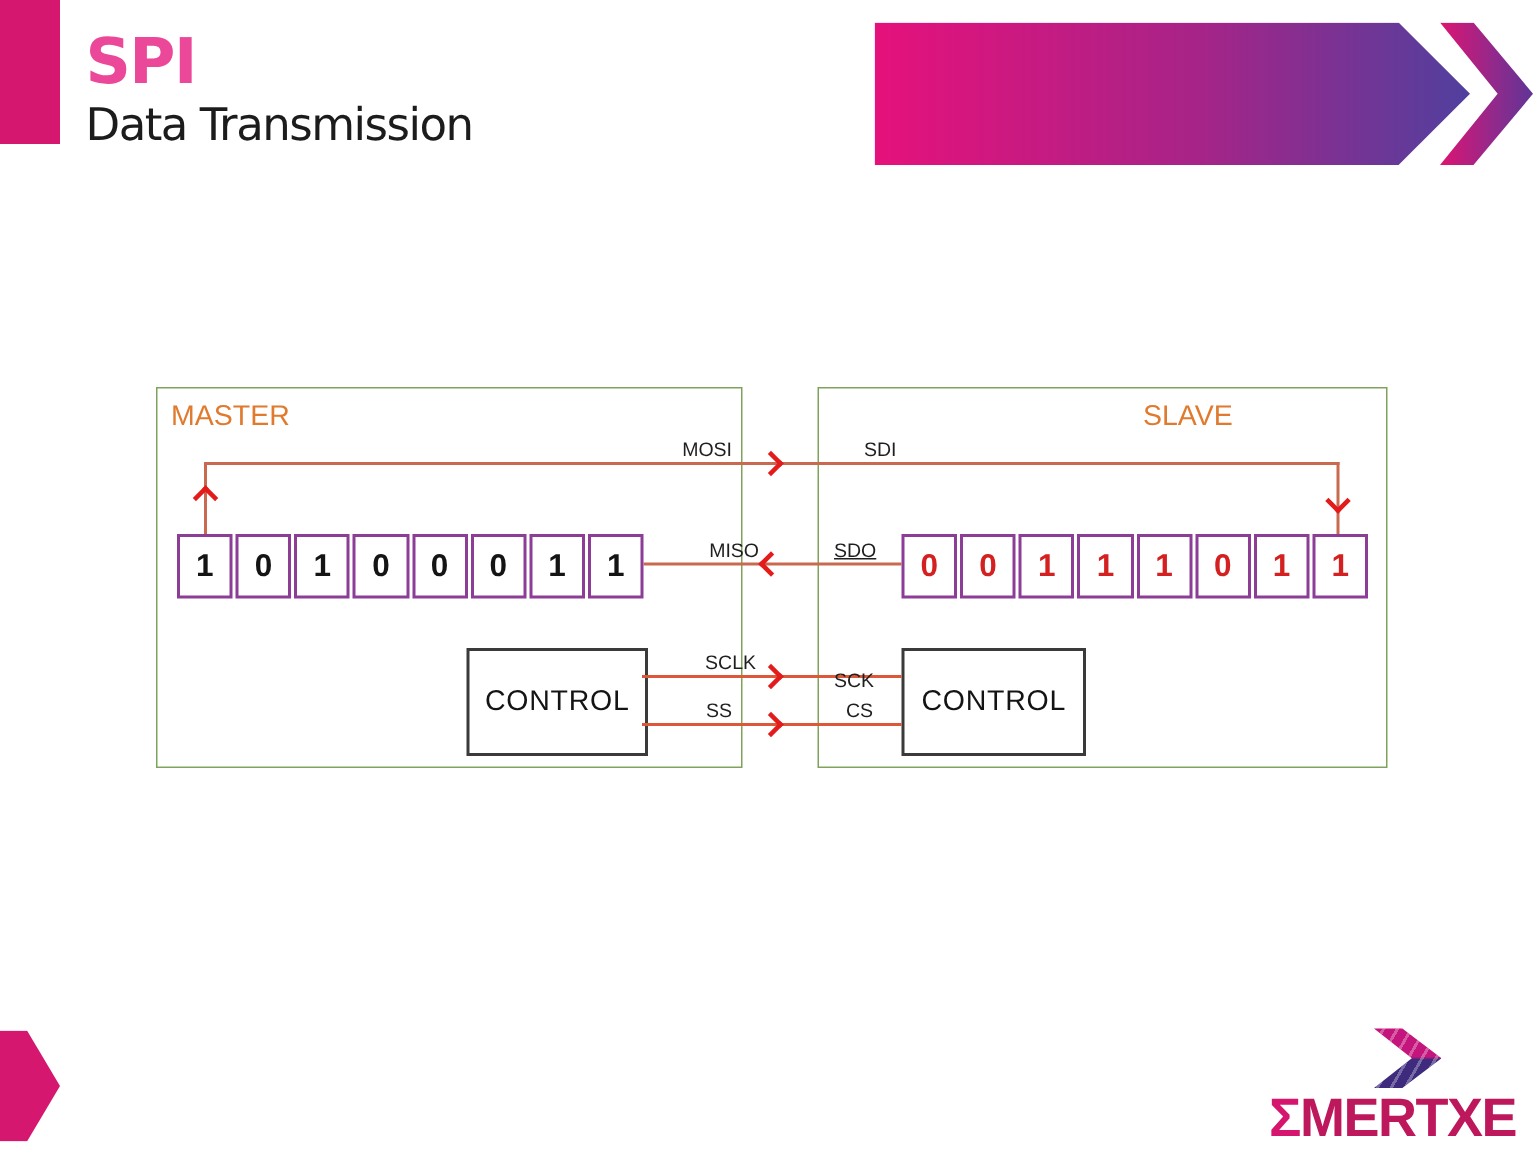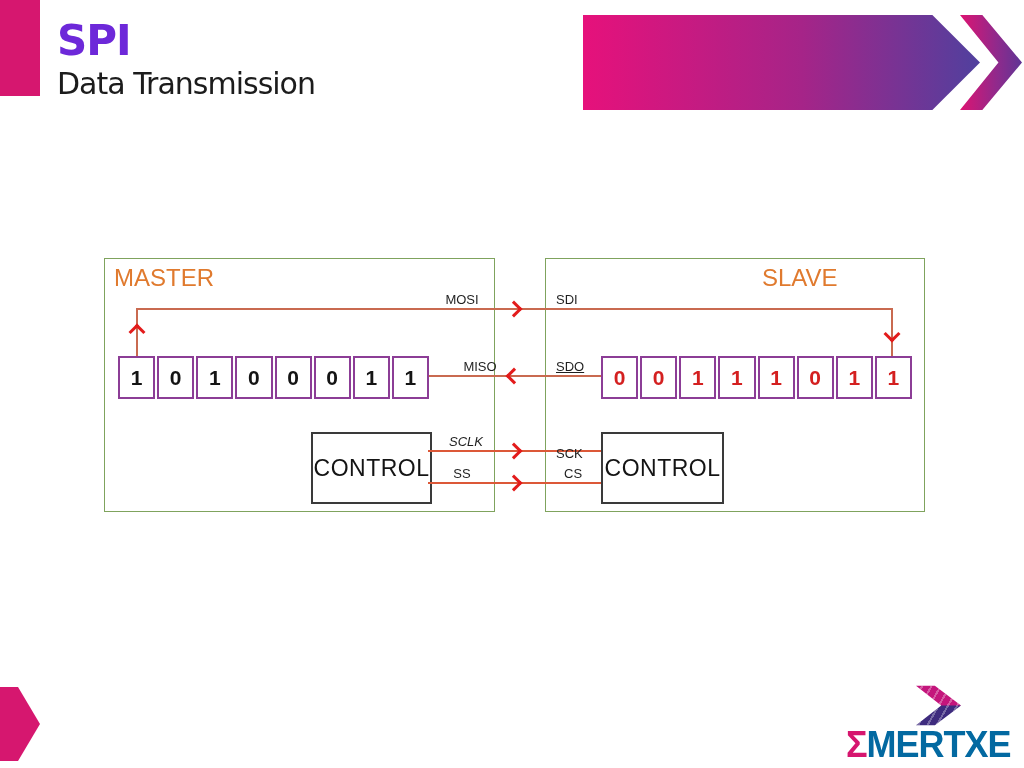--- a/index.html
+++ b/index.html
@@ -5,75 +5,75 @@
   html,body{margin:0;padding:0;}
   body{
     width:1024px;height:768px;position:relative;background:#ffffff;overflow:hidden;
     font-family:"Liberation Sans", sans-serif;
   }
   .abs{position:absolute;}
 
   
   .accent-bar{left:0;top:16;width:40px;height:96px;background:#d6176f;}
   .slide-title{left:57px;top:18px;font-family:"DejaVu Sans",sans-serif;font-weight:700;
-    font-size:42px;line-height:46px;color:#6d28d9;letter-spacing:-1px;}
+    font-size:42px;line-height:46px;color:#ec4899;letter-spacing:-1px;}
   .slide-subtitle{left:57px;top:66px;font-family:"DejaVu Sans",sans-serif;font-weight:400;
     font-size:30px;line-height:36px;color:#1c1c1c;letter-spacing:-1px;}
   .banner{left:583px;top:15px;width:397px;height:95px;
     clip-path:polygon(0 0,88% 0,100% 50%,88% 100%,0 100%);
     background:linear-gradient(90deg,#e6117b 0%,#a62488 55%,#50409e 100%);}
   .banner-chevron{left:960px;top:15px;width:62px;height:95px;
     clip-path:polygon(0 0,36% 0,100% 50%,36% 100%,0 100%,62% 50%);
     background:linear-gradient(90deg,#dd1472 0%,#8f2a8c 60%,#5f3595 100%);}
 
   
   .device-box{border:1.5px solid #7fa35d;background:transparent;}
   .master-box{left:104px;top:258px;width:389px;height:252px;}
   .slave-box{left:545px;top:258px;width:378px;height:252px;}
-  .device-label{font-size:24px;color:#e07a2e;line-height:28px;}
+  .device-label{font-size:19px;color:#e07a2e;line-height:28px;}
   .master-label{left:114px;top:264px;}
   .slave-label{left:762px;top:264px;width:150px;}
 
   .register{display:flex;gap:2px;}
   .master-register{left:118px;top:356px;width:311px;height:43px;}
   .slave-register{left:601px;top:356px;width:311px;height:43px;}
   .bit-cell{flex:1 1 0;background:#fff;border:2px solid #8c3d96;
     display:flex;align-items:center;justify-content:center;
     font-weight:700;font-size:21px;color:#141414;}
   .slave-register .bit-cell{color:#d42020;}
 
   .control-box{border:2px solid #3a3a3a;background:#fff;display:flex;
-    align-items:center;justify-content:center;font-size:23px;color:#141414;letter-spacing:.5px;}
+    align-items:center;justify-content:center;font-size:19px;color:#141414;letter-spacing:.5px;}
   .control-master{left:311px;top:432px;width:117px;height:68px;}
   .control-slave{left:601px;top:432px;width:119px;height:68px;}
 
   .wire{background:#c96a50;}
   .wire.ctrl{background:#dc5838;}
   .sig-label{font-size:13px;color:#1f1f1f;line-height:14px;}
-  .sig-left{width:52px;text-align:center;}
+  .sig-left{width:52px;text-align:right;}
 
   .caret{position:absolute;width:9px;height:9px;
     border-right:3px solid #e31b1b;border-bottom:3px solid #e31b1b;}
   .caret.right{transform:rotate(-45deg);}
   .caret.left{transform:rotate(135deg);}
   .caret.up{transform:rotate(-135deg);}
   .caret.down{transform:rotate(45deg);}
 
   
   .footer-arrow{left:0;top:687px;width:40px;height:74px;background:#d6176f;
     clip-path:polygon(0 0,45% 0,100% 50%,45% 100%,0 100%);}
   .logo-icon{left:916px;top:683px;width:45px;height:45px;
     clip-path:polygon(0 6%,42% 6%,100% 50%,42% 94%,0 94%,56% 50%);
     background:
       repeating-linear-gradient(120deg,rgba(255,255,255,0) 0 6px,rgba(255,255,255,.30) 6px 8px),
       linear-gradient(180deg,#c4157c 0 48%,#3e2b7e 52% 100%);}
   .logo-text{left:846px;top:727px;font-weight:700;font-size:36px;line-height:36px;
     letter-spacing:-1px;white-space:nowrap;}
   .logo-sigma{color:#d6156e;}
-  .logo-name{color:#0369a1;}
+  .logo-name{color:#be185d;}
 </style>
 </head>
 <body>
 
 <div class="abs accent-bar"></div>
 <div class="abs slide-title">SPI</div>
 <div class="abs slide-subtitle">Data Transmission</div>
 <div class="abs banner"></div>
 <div class="abs banner-chevron"></div>
 
@@ -108,30 +108,30 @@
 <div class="abs control-box control-master">CONTROL</div>
 <div class="abs control-box control-slave">CONTROL</div>
 
 <div class="abs wire" style="left:136px;top:308px;width:757px;height:2px;"></div>
 <div class="abs wire" style="left:136px;top:308px;width:2px;height:48px;"></div>
 <div class="abs wire" style="left:891px;top:308px;width:2px;height:48px;"></div>
 <div class="caret up" style="left:131px;top:326px;"></div>
 <div class="caret down" style="left:886px;top:328px;"></div>
 <div class="caret right" style="left:508px;top:303px;"></div>
 <div class="abs sig-label sig-left" style="left:436px;top:293px;">MOSI</div>
-<div class="abs sig-label" style="left:556px;top:293px;">SDI</div>
+<div class="abs sig-label" style="left:576px;top:293px;">SDI</div>
 
 <div class="abs wire" style="left:429px;top:375px;width:172px;height:2px;"></div>
 <div class="caret left" style="left:508px;top:370px;"></div>
 <div class="abs sig-label sig-left" style="left:454px;top:360px;">MISO</div>
 <div class="abs sig-label" style="left:556px;top:360px;text-decoration:underline;">SDO</div>
 
 <div class="abs wire ctrl" style="left:428px;top:450px;width:173px;height:2px;"></div>
 <div class="caret right" style="left:508px;top:445px;"></div>
-<div class="abs sig-label sig-left" style="left:440px;top:435px;font-style:italic;">SCLK</div>
+<div class="abs sig-label sig-left" style="left:452px;top:435px;">SCLK</div>
 <div class="abs sig-label" style="left:556px;top:435px;margin-top:12px;">SCK</div>
 
 <div class="abs wire ctrl" style="left:428px;top:482px;width:173px;height:2px;"></div>
 <div class="caret right" style="left:508px;top:477px;"></div>
 <div class="abs sig-label sig-left" style="left:436px;top:467px;">SS</div>
 <div class="abs sig-label" style="left:564px;top:467px;">CS</div>
 
 <div class="abs footer-arrow"></div>
 <div class="abs logo-icon"></div>
 <div class="abs logo-text"><span class="logo-sigma">Σ</span><span class="logo-name">MERTXE</span></div>

